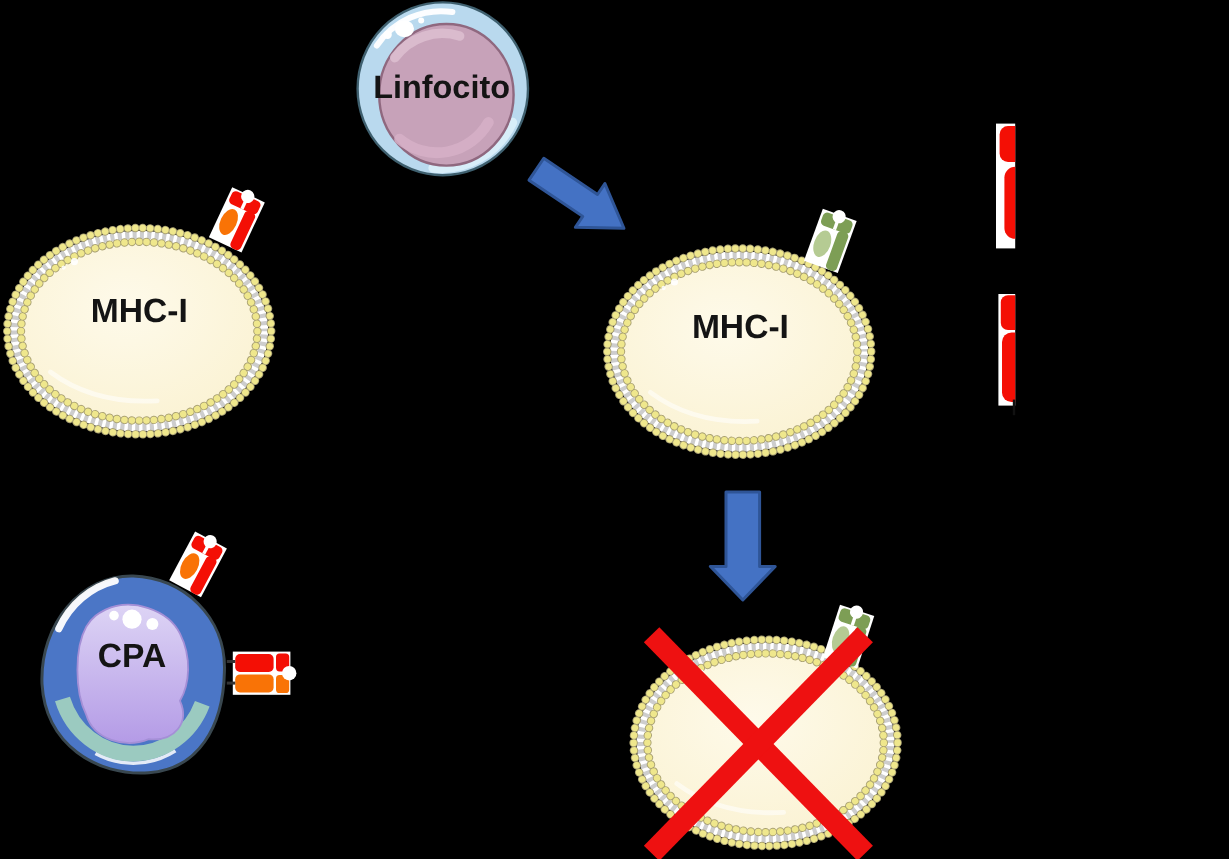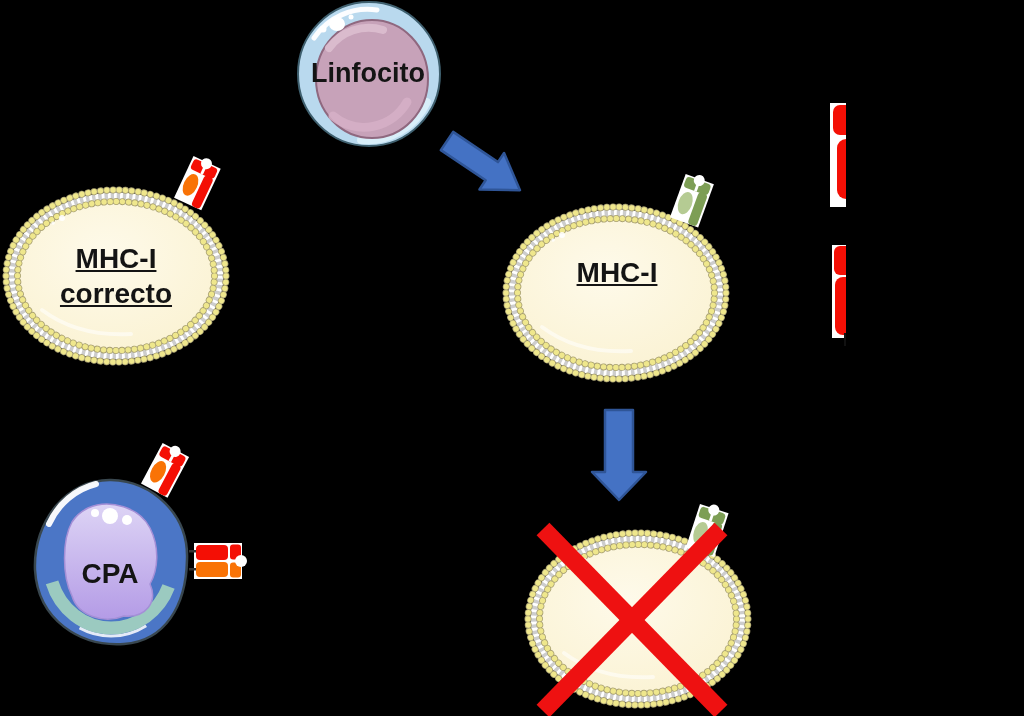--- a/index.html
+++ b/index.html
@@ -1,24 +1,24 @@
 <!DOCTYPE html>
 <html><head>
 <meta charset="utf-8">
 <style>
   html,body{margin:0;padding:0;background:#000;}
   #stage{position:relative;width:846px;height:716px;background:#000;overflow:hidden;
          font-family:"Liberation Sans", sans-serif;}
   #stage svg{position:absolute;left:0;top:0;}
   .lbl{position:absolute;text-align:center;font-weight:700;color:#141414;line-height:1.05;}
-  .lbl .line{display:block;text-decoration:underline;}
+  .lbl .line{display:block;}
   #label-linfocito{left:268px;top:59px;width:200px;font-size:27px;}
   #label-correcto{left:16px;top:241px;width:200px;font-size:28px;line-height:35px;}
   #label-incorrecto{left:517px;top:255px;width:200px;font-size:28px;line-height:35px;}
-  #label-cpa{left:60px;top:559px;width:100px;font-size:28px;}
+  #label-cpa{left:60px;top:532px;width:100px;font-size:28px;}
 </style>
 </head>
 <body>
 
 <div id="stage">
 
 <svg width="1024" height="716" viewBox="0 0 1024 716">
   <defs>
     <radialGradient id="gCream" cx="45%" cy="38%" r="75%">
       <stop offset="0%" stop-color="#FEFAEA"></stop>
@@ -156,21 +156,20 @@
   <g>
     <line x1="543" y1="529" x2="721" y2="711" stroke="#EE1111" stroke-width="18"></line>
     <line x1="721" y1="529" x2="543" y2="711" stroke="#EE1111" stroke-width="18"></line>
   </g>
 </svg>
 
 <div class="lbl" id="label-linfocito">Linfocito</div>
 
 <div class="lbl" id="label-correcto">
   <span class="line">MHC-I</span>
-  <span class="line">correcto</span>
 </div>
 
 <div class="lbl" id="label-incorrecto">
   <span class="line">MHC-I</span>
 </div>
 
 <div class="lbl" id="label-cpa">CPA</div>
 
 </div>
 

